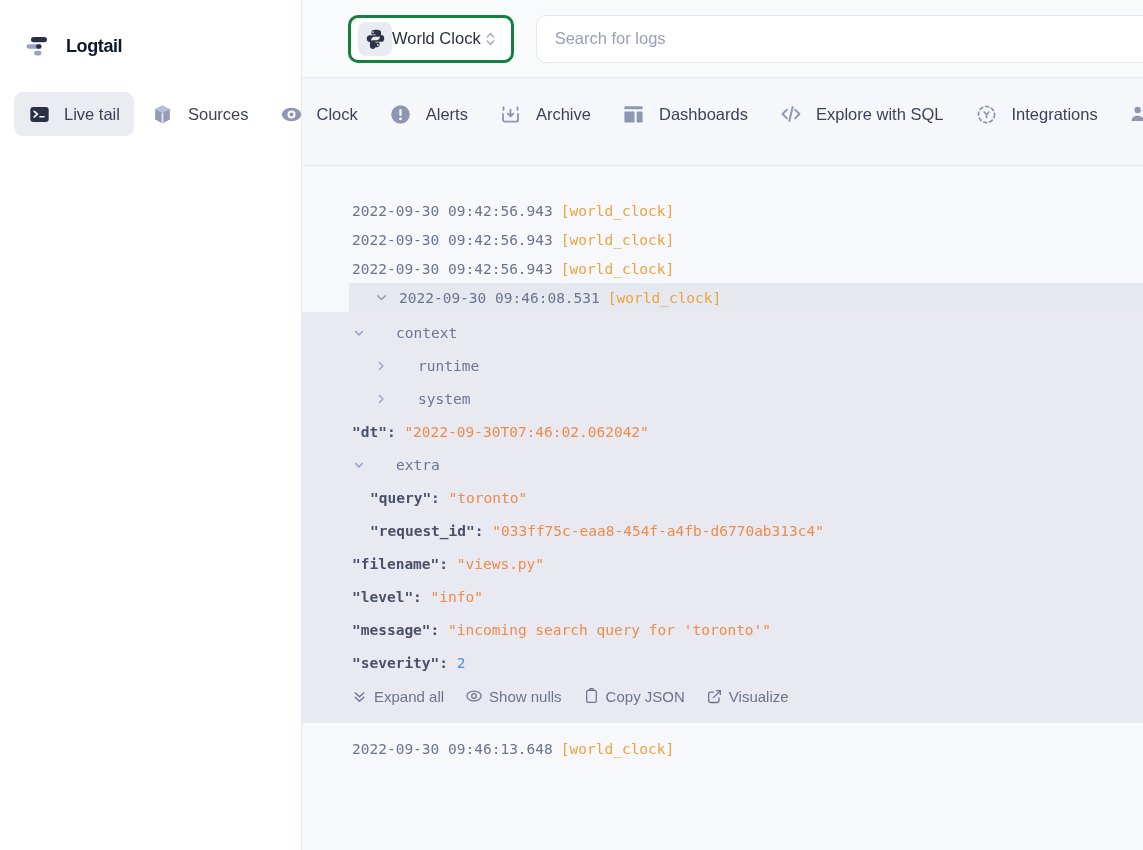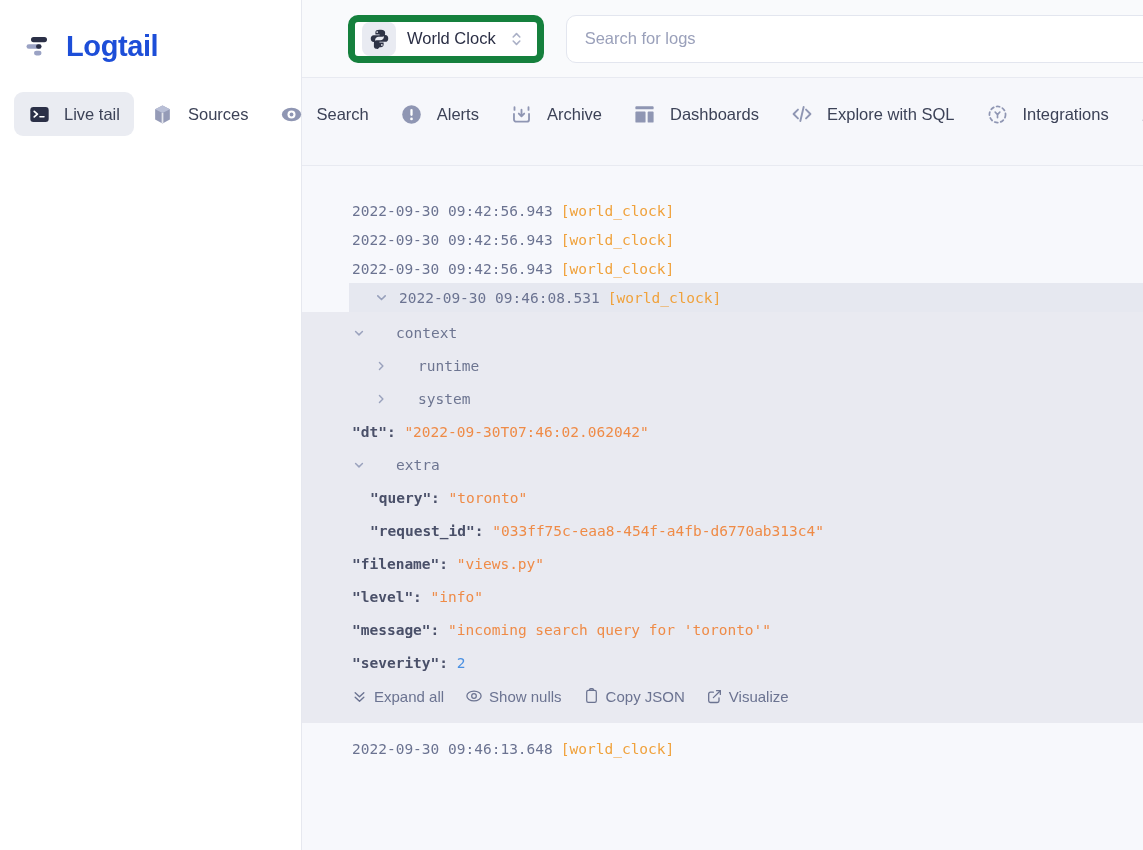--- a/index.html
+++ b/index.html
@@ -24,23 +24,23 @@
   }
   .brand {
     display: flex;
     align-items: center;
     gap: 12px;
     height: 92px;
     padding-left: 10px;
   }
   .brand-logo { width: 30px; height: 30px; display: block; flex: none; }
   .brand-name {
-    font-size: 29px;
+    font-size: 18px;
     font-weight: bold;
-    color: #1d4ed8;
+    color: #0f172a;
     letter-spacing: -0.4px;
   }
   .nav { display: flex; flex-direction: row; gap: 4px; }
   .nav-item {
     display: flex;
     align-items: center;
     gap: 14px;
     height: 44px;
     padding: 0 14px;
     border-radius: 9px;
@@ -73,25 +73,24 @@
     display: flex;
     align-items: center;
     gap: 22px;
     padding: 0 0 0 46px;
     background: #f9fafc;
     border-bottom: 1px solid #e8eaf1;
   }
   .source-select {
     display: flex;
     align-items: center;
-    gap: 11px;
     height: 48px;
     padding: 0 14px 0 7px;
     background: #ffffff;
-    border: 7px solid #15803d;
+    border: 3px solid #15803d;
     border-radius: 10px;
     cursor: pointer;
     flex: none;
   }
   .source-badge {
     width: 34px; height: 34px;
     border-radius: 8px;
     background: #e9ebf2;
     display: flex; align-items: center; justify-content: center;
     flex: none;
@@ -242,21 +241,21 @@
       </div>
 
       <div class="nav-item">
         <span class="nav-icon">
           <svg width="21" height="21" viewBox="0 0 24 24">
             <ellipse cx="12" cy="12" rx="11" ry="7.6" fill="#8f96b3"></ellipse>
             <circle cx="12" cy="12" r="4.6" fill="#ffffff"></circle>
             <circle cx="12" cy="12" r="2.2" fill="#8f96b3"></circle>
           </svg>
         </span>
-        <span class="nav-label">Search</span>
+        <span class="nav-label">Clock</span>
       </div>
 
       <div class="nav-item">
         <span class="nav-icon">
           <svg width="21" height="21" viewBox="0 0 24 24">
             <circle cx="12" cy="12" r="10.6" fill="#8f96b3"></circle>
             <rect x="10.7" y="5.6" width="2.6" height="8" rx="1.3" fill="#ffffff"></rect>
             <circle cx="12" cy="17" r="1.55" fill="#ffffff"></circle>
           </svg>
         </span>

